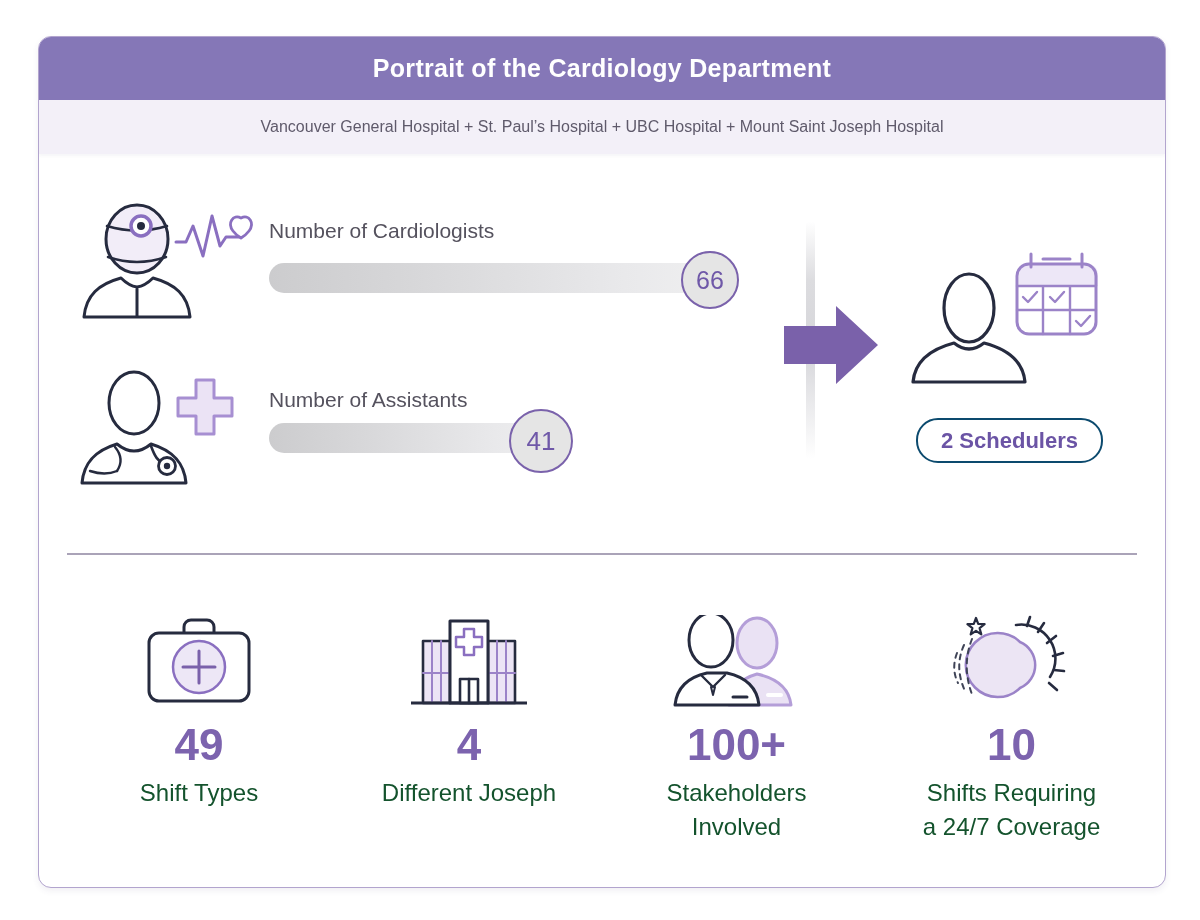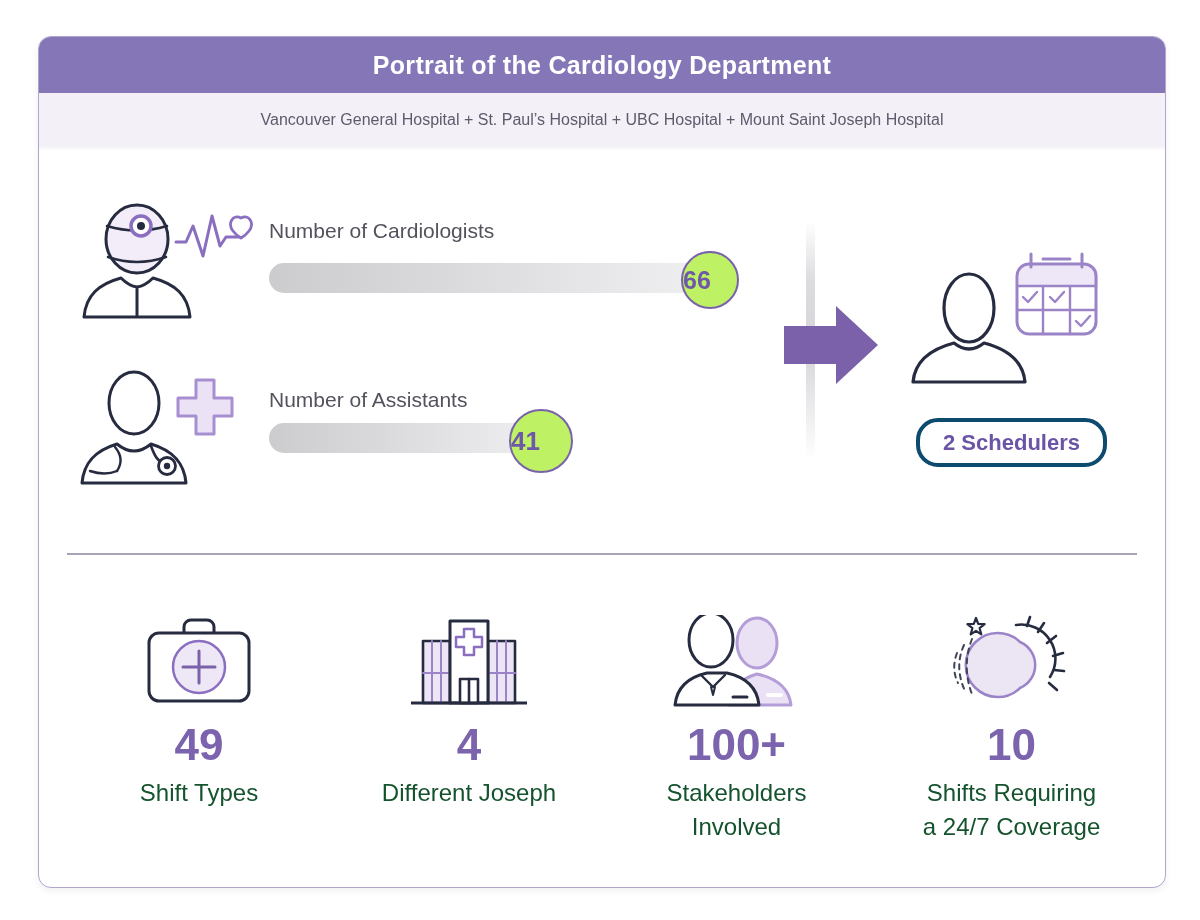--- a/index.html
+++ b/index.html
@@ -3,48 +3,48 @@
 <meta charset="utf-8">
 <style>
   html,body{margin:0;padding:0;background:#ffffff;}
   body{width:1200px;height:920px;position:relative;font-family:"Liberation Sans","DejaVu Sans",sans-serif;}
   .card{
     position:absolute;left:38px;top:36px;width:1126px;height:850px;
     background:#ffffff;border:1.5px solid #b2a4ce;border-radius:13px;
     overflow:hidden;box-shadow:0 3px 6px rgba(80,70,110,0.08);
   }
   .title-bar{
-    height:56px;background:#8577b7;display:flex;align-items:center;justify-content:center;
+    height:63px;background:#8577b7;display:flex;align-items:center;justify-content:center;
   }
   .title-bar h1{
     margin:0;color:#ffffff;font-size:25px;font-weight:700;letter-spacing:.3px;
   }
   .subheader-bar{
     height:54px;background:#f3f0f8;display:flex;align-items:center;justify-content:center;
     box-shadow:0 2px 3px rgba(60,50,90,0.05);
   }
   .subheader-bar .subtext{color:#5f5a6b;font-size:16px;}
   .body-area{position:absolute;left:0;top:110px;right:0;bottom:0;}
   .abs{position:absolute;}
   .row-label{color:#55525e;font-size:21px;}
   .bar{
     height:30px;border-radius:15px;
     background:linear-gradient(90deg,#ccccce 0%,#d8d8da 35%,#e9e9eb 80%,#efeff0 100%);
   }
   .value-badge{
-    background:#bef264;border:2.5px solid #7a62ab;border-radius:50%;
-    display:flex;align-items:center;justify-content:flex-start;
-    color:#6f58a8;font-weight:700;
+    background:#e5e5e5;border:2.5px solid #7a62ab;border-radius:50%;
+    display:flex;align-items:center;justify-content:center;
+    color:#6f58a8;font-weight:400;
   }
   .flow-strip{
     width:9px;border-radius:4px;
     background:linear-gradient(180deg,rgba(220,220,223,0) 0%,#dcdcdf 25%,#d6d6da 55%,rgba(220,220,223,0) 100%);
   }
   .pill{
-    border:4px solid #0c4a6e;border-radius:22px;background:#fff;
+    border:2px solid #0c4a6e;border-radius:22px;background:#fff;
     display:flex;align-items:center;justify-content:center;
     color:#6b54a5;font-size:22px;font-weight:700;
   }
   .section-divider{height:2px;background:#aaa3b8;}
   .stat{position:absolute;top:576px;text-align:center;}
   .stat-iconbox{height:96px;display:flex;align-items:center;justify-content:center;}
   .stat-value{margin-top:14px;font-size:44px;font-weight:700;color:#7c63ae;line-height:1;}
   .stat-label{margin-top:9px;font-size:24px;color:#14532d;line-height:1.4;white-space:pre-line;}
 </style>
 </head>

